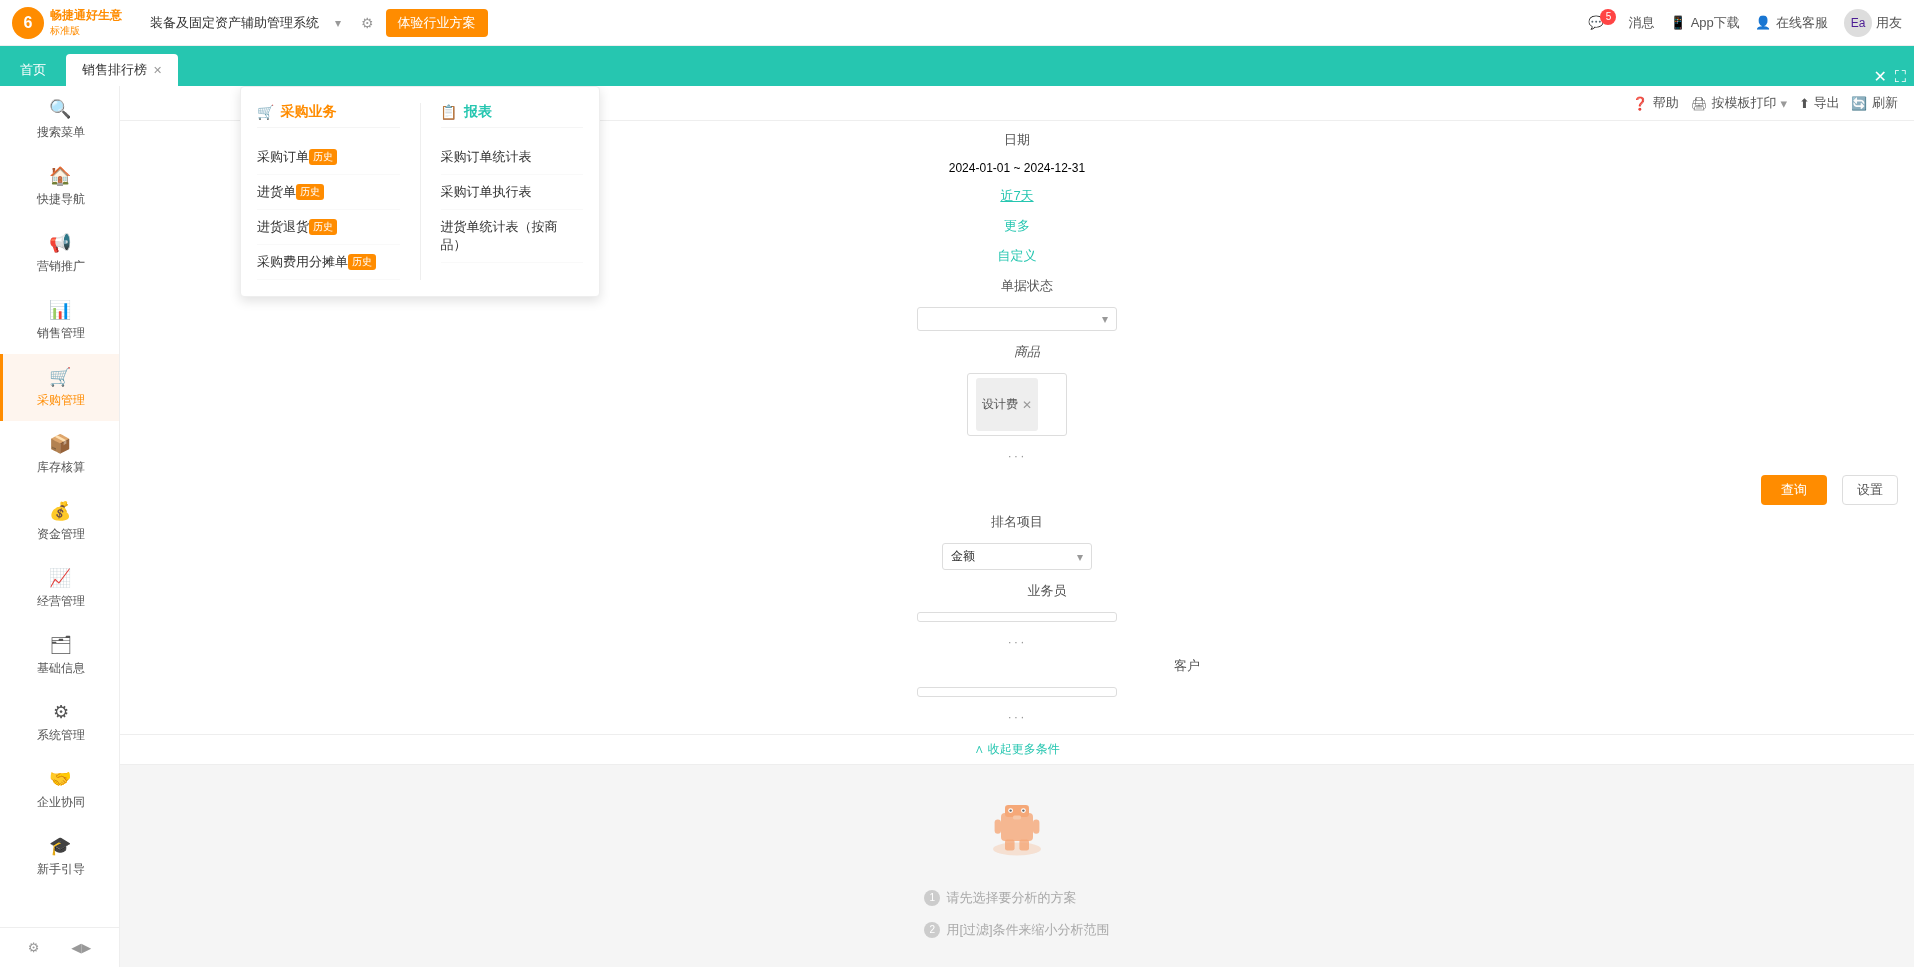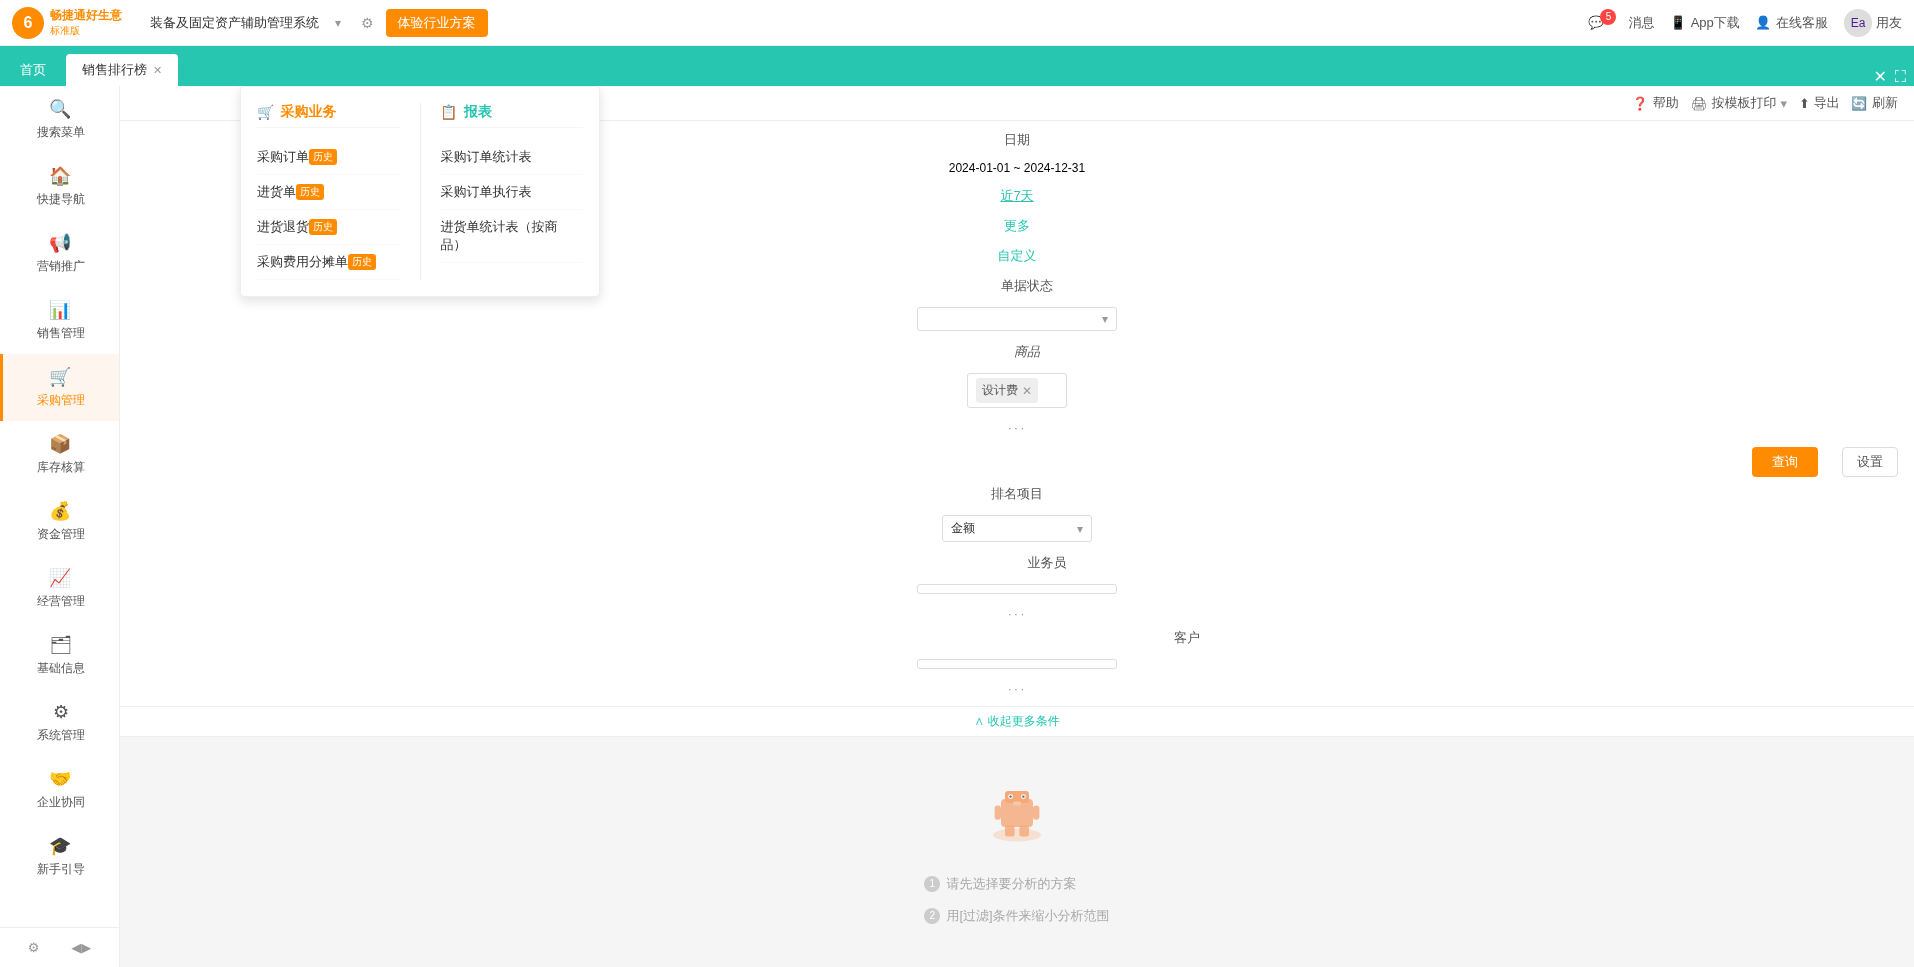--- a/index.html
+++ b/index.html
@@ -155,34 +155,34 @@
       flex-shrink: 0;
     }
     .filter-row {
       display: flex; align-items: center; gap: 12px;
       margin-bottom: 8px;
       flex-direction: column;
     }
     .filter-row:last-child { margin-bottom: 0; }
     .filter-actions {
       margin-left: auto;
-      display: flex; align-items: center; gap: 24px;
+      display: flex; align-items: center; gap: 15px;
     }
     .filter-label { color: #555; white-space: nowrap; font-size: 13px; }
     .filter-input {
       border: 1px solid #ddd; border-radius: 3px;
       padding: 4px 8px; font-size: 12px; color: #333;
       display: flex; align-items: center; gap: 4px;
       min-width: 120px;
     }
     .filter-input-wide { min-width: 200px; }
     .filter-input .arrow { color: #999; }
     .filter-tag {
       background: #eee; border-radius: 3px;
-      padding: 4px 6px; font-size: 12px; color: #555;
+      padding: 18px 6px; font-size: 12px; color: #555;
       display: flex; align-items: center; gap: 4px;
     }
     .filter-tag .x { cursor: pointer; color: #999; }
     .date-range { display: flex; align-items: center; gap: 4px; font-size: 12px; }
     .date-link { color: #26c6b0; cursor: pointer; text-decoration: underline; }
     .more-link { color: #26c6b0; cursor: pointer; }
     .dot-btn { color: #999; cursor: pointer; letter-spacing: 2px; }
     .query-btn {
       background: #ff8c00; color: white;
       border: none; border-radius: 4px;

